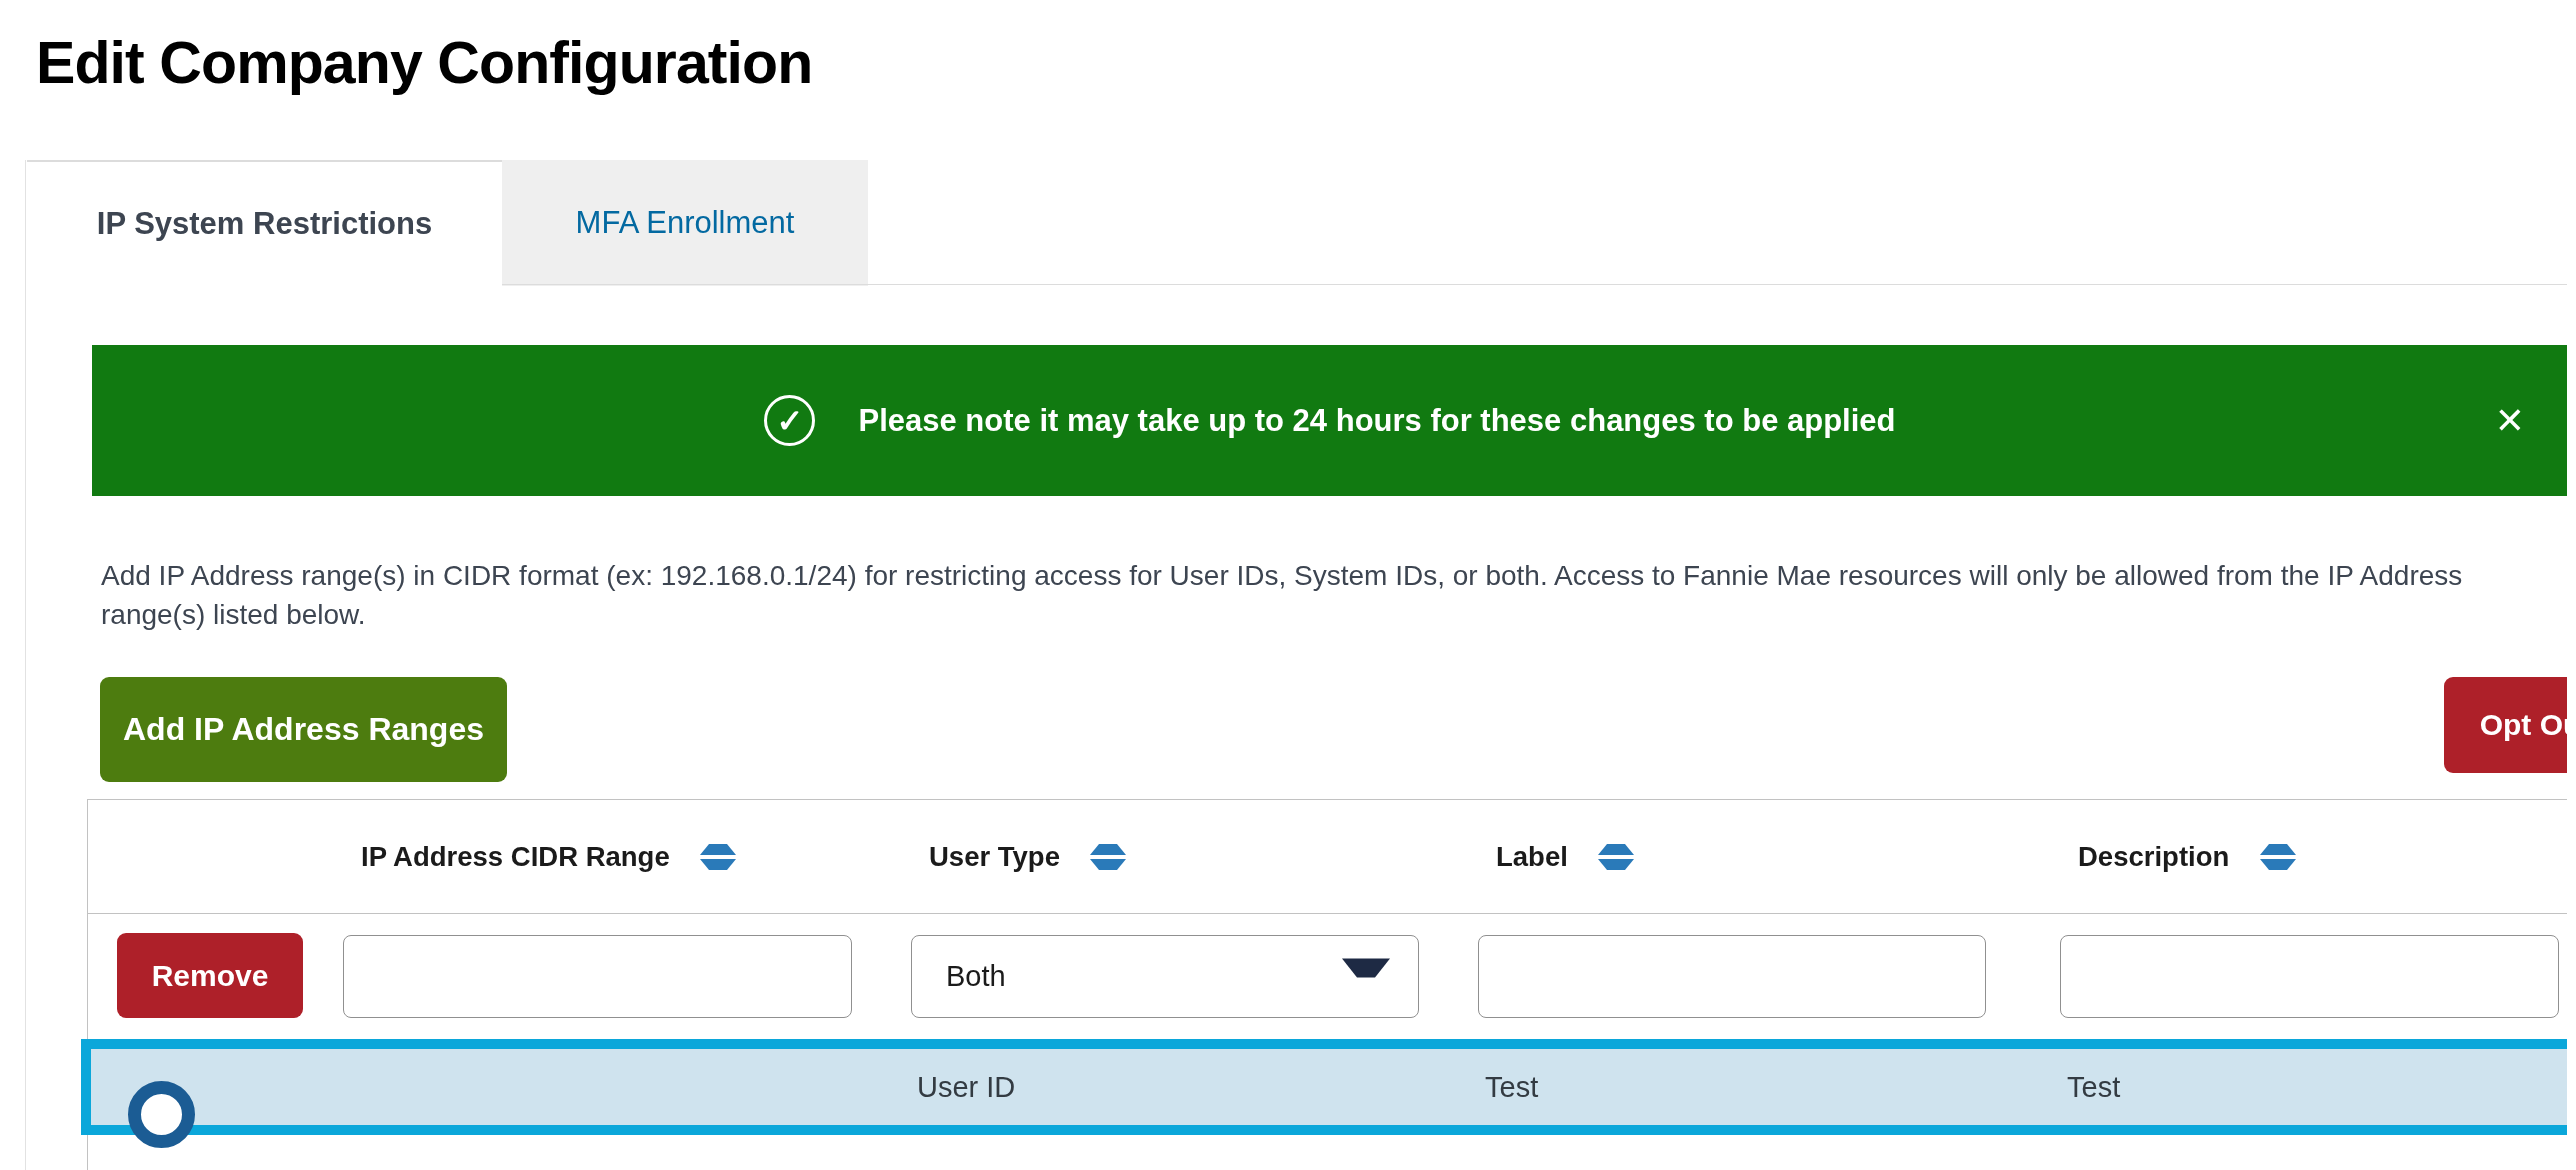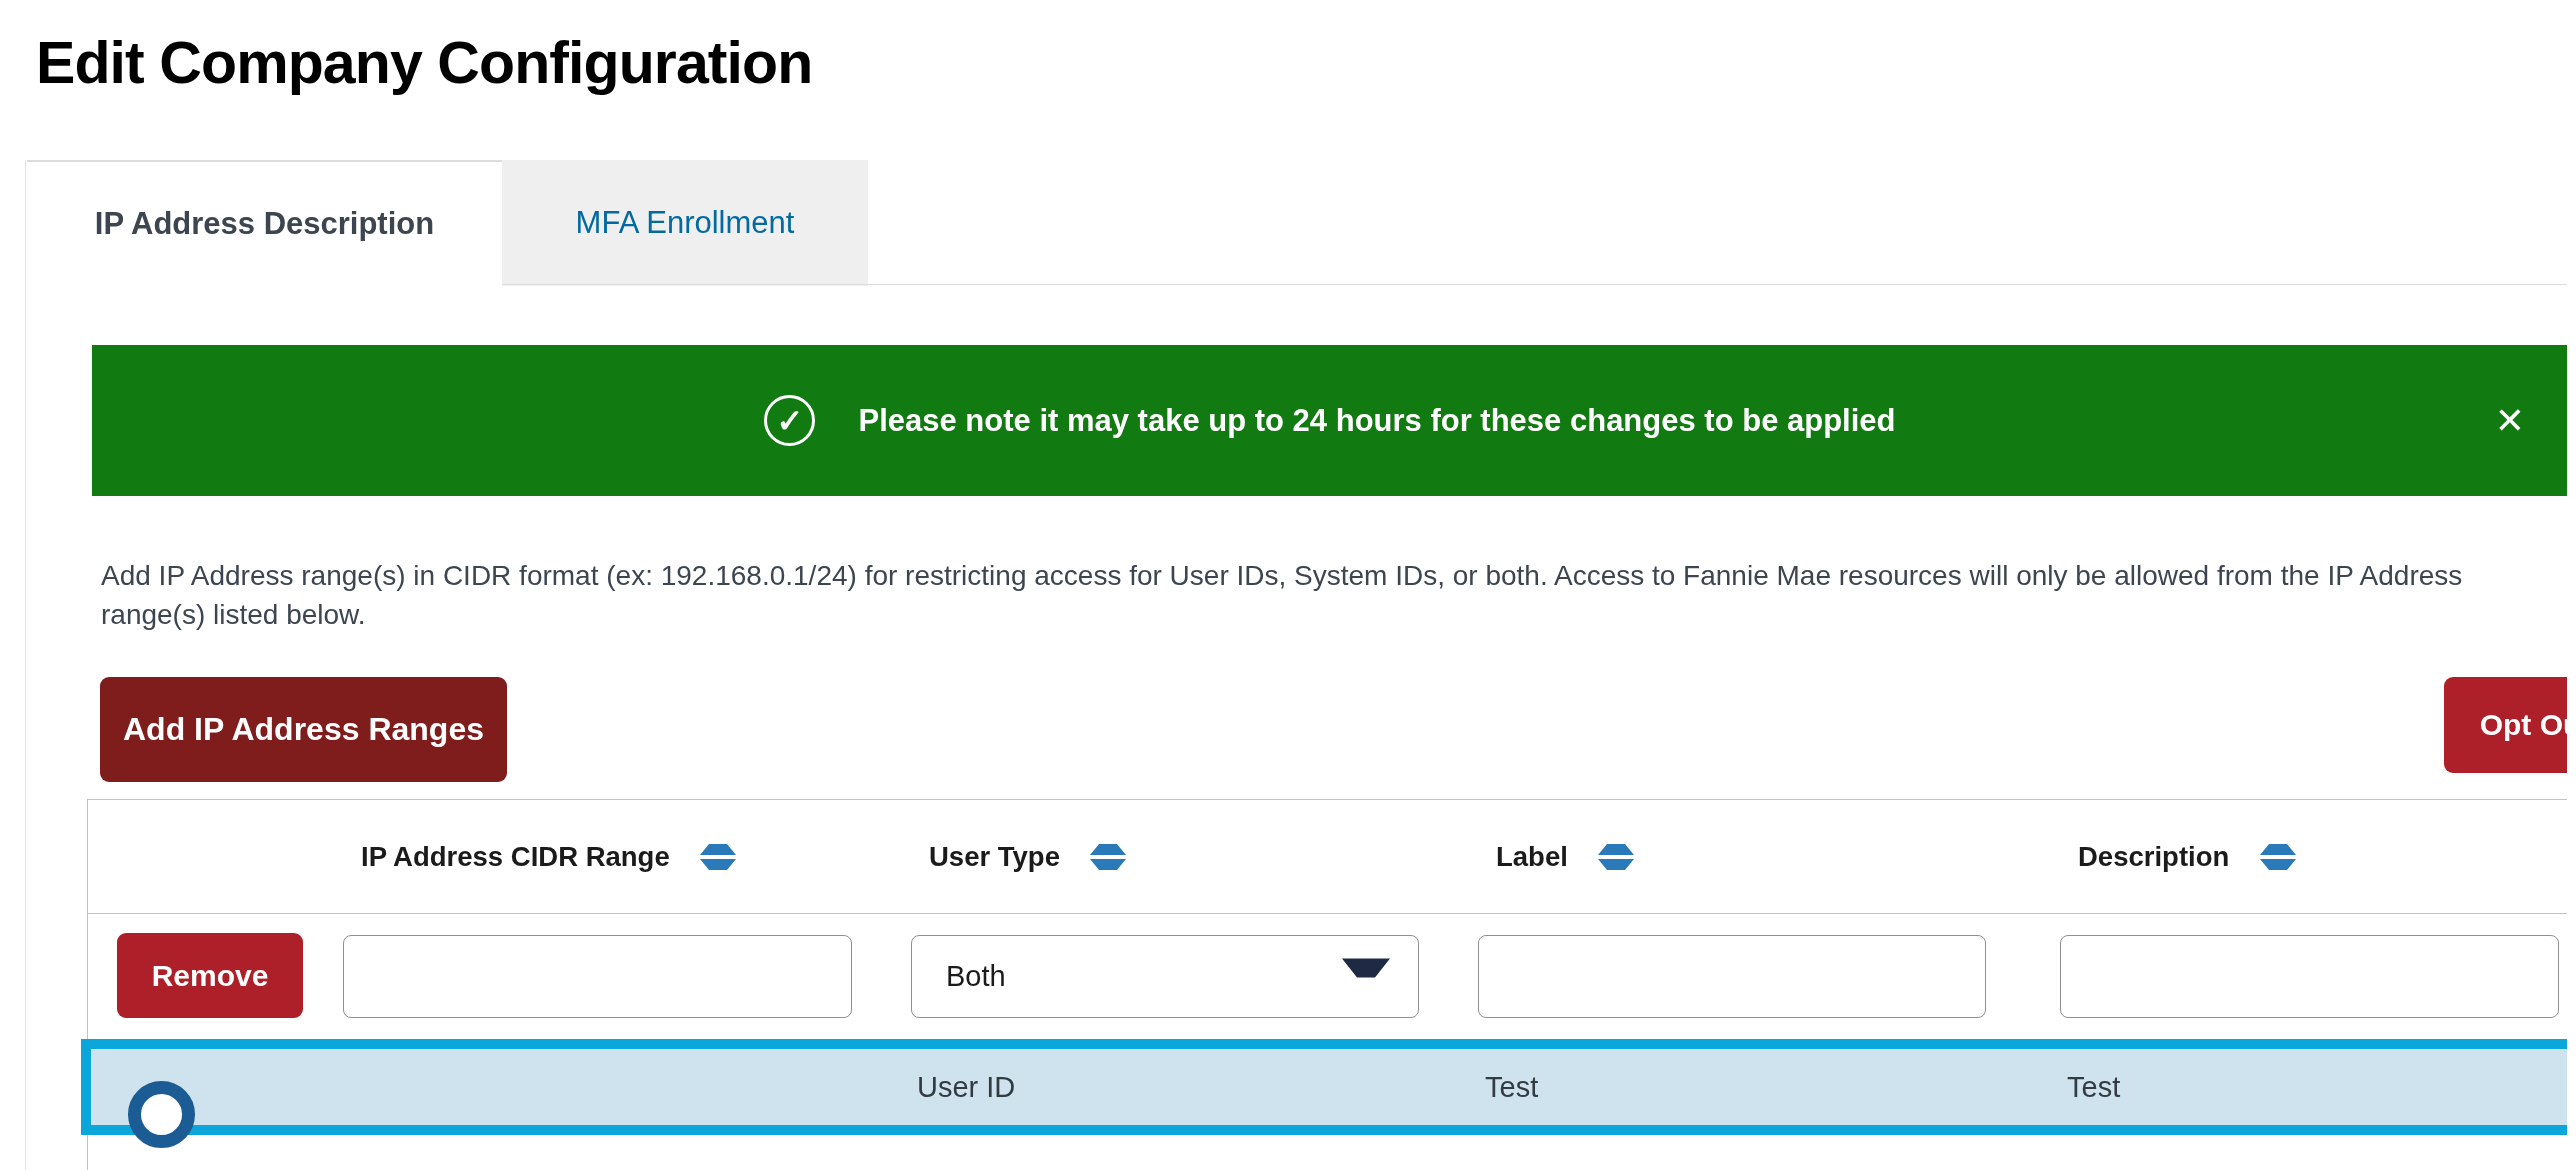--- a/index.html
+++ b/index.html
@@ -22,21 +22,21 @@
   
   .banner { position:absolute; left:74px; top:327px; width:2485px; height:151px; background:#117a11; display:flex; align-items:center; justify-content:center; gap:34px; }
   .banner-msg { color:#fff; font-size:31px; font-weight:bold; }
   .check-circle { width:51px; height:51px; border:3.6px solid #fff; border-radius:50%; display:flex; align-items:center; justify-content:center; color:#fff; font-size:32px; font-weight:bold; flex:0 0 auto; }
   .banner-close { position:absolute; right:43px; top:50%; transform:translateY(-50%); color:#fff; font-size:36px; font-weight:normal; cursor:pointer; line-height:1; }
 
   .intro { position:absolute; left:74px; top:529px; width:2477px; font-size:28px; line-height:1.4; color:#3d4551; }
 
   
   .btn { display:flex; align-items:center; justify-content:center; color:#fff; font-weight:bold; border:none; border-radius:9px; cursor:pointer; font-family:inherit; }
-  .btn-add { position:absolute; left:82px; top:659px; width:407px; height:105px; background:#7f1d1d; font-size:32px;border-radius:9px; }
+  .btn-add { position:absolute; left:82px; top:659px; width:407px; height:105px; background:#4d7c0f; font-size:32px;border-radius:9px; }
   .btn-optout { position:absolute; left:2383px; top:659px; width:183px; height:96px; background:#ae2029; font-size:30px;margin-left:43px; }
 
   
   .ip-table { position:absolute; left:69px; top:781px; width:2496px; height:374px; border:1.8px solid #c2c2c2; background:#fff; z-index:1; }
   .thead { position:absolute; left:0; top:0; width:100%; height:114px; border-bottom:1.8px solid #c2c2c2; }
   .th { position:absolute; top:0; height:114px; display:flex; align-items:center; font-size:27.5px; font-weight:bold; color:#1b1b1b; cursor:pointer; }
   .th-cidr { left:255px; } .th-usertype { left:823px; } .th-label { left:1390px; } .th-desc { left:1972px; }
   .sort { display:inline-flex; flex-direction:column; gap:4.4px; margin-left:12.4px; }
   .sort .up { width:0; height:0; border-left:9.8px solid transparent; border-right:9.8px solid transparent; border-bottom:11.5px solid #2a7ab9; }
   .sort .down { width:0; height:0; border-left:9.8px solid transparent; border-right:9.8px solid transparent; border-top:11.5px solid #2a7ab9; }
@@ -58,21 +58,21 @@
 </head>
 <body>
 
 <div class="screen">
 
   <div class="left-rule"></div>
 
   <h1 class="page-title">Edit Company Configuration</h1>
 
   <div class="tab tab-active">
-    <span>IP Address Description</span>
+    <span>IP System Restrictions</span>
   </div>
   <div class="tab tab-inactive">
     <span>MFA Enrollment</span>
   </div>
   <div class="tab-underline"></div>
 
   <div class="banner">
     <span class="check-circle">✓</span>
     <span class="banner-msg">Please note it may take up to 24 hours for these changes to be applied</span>
     <span class="banner-close">✕</span>

